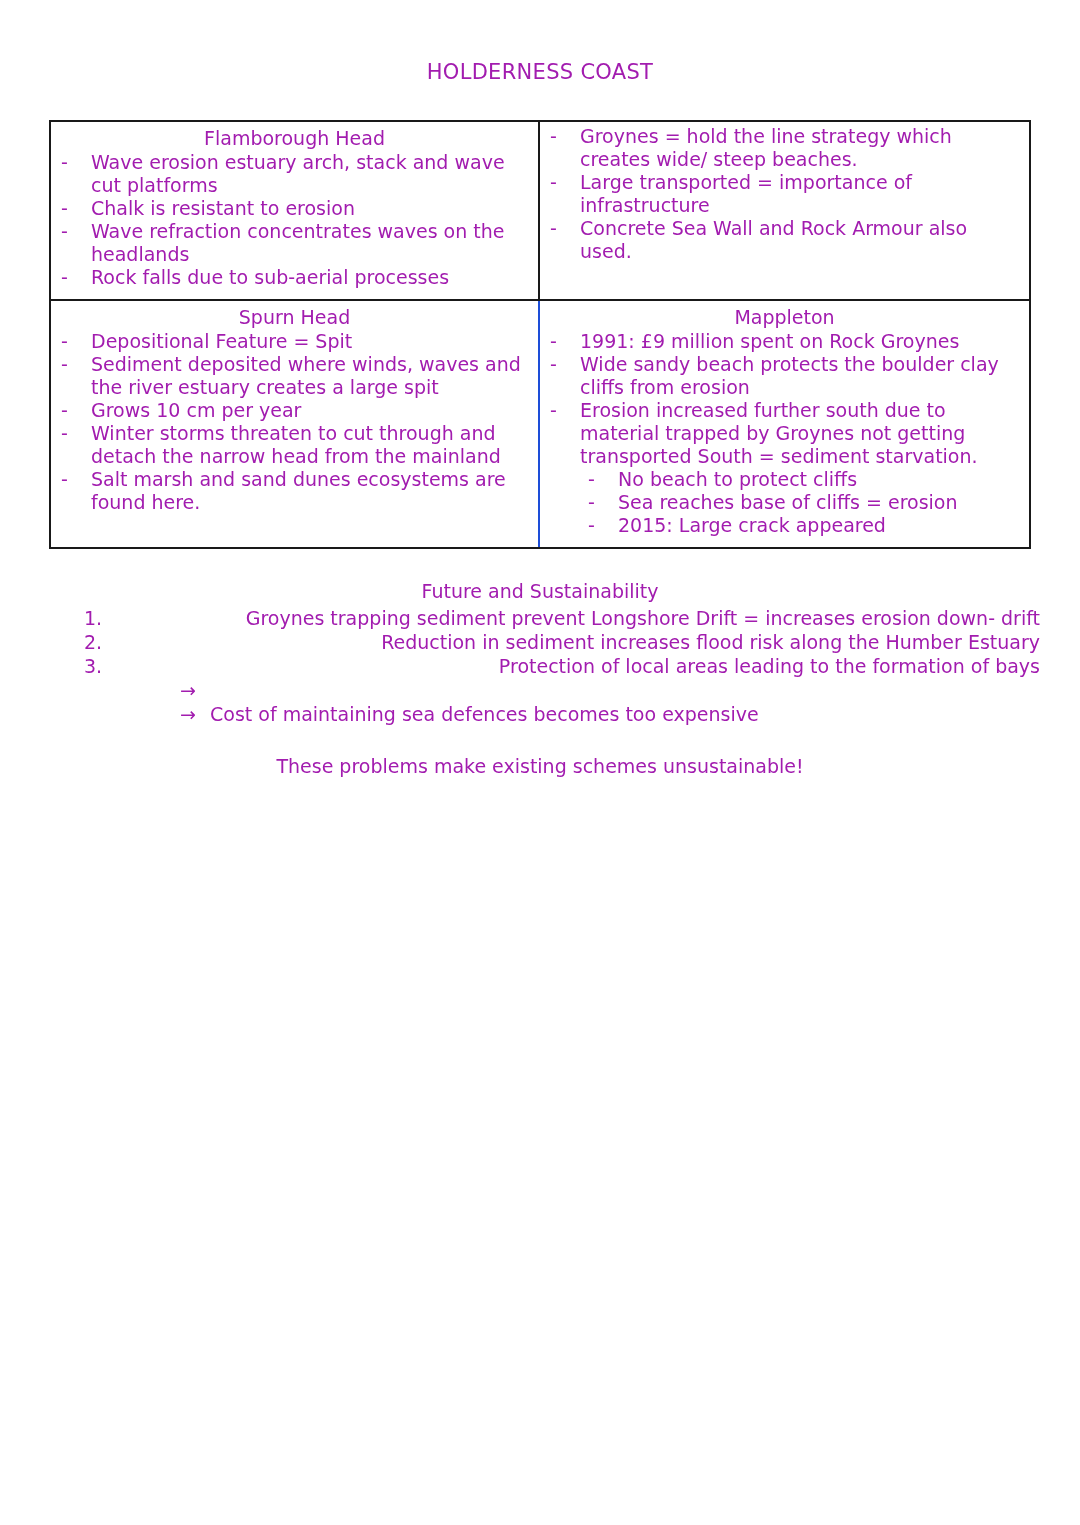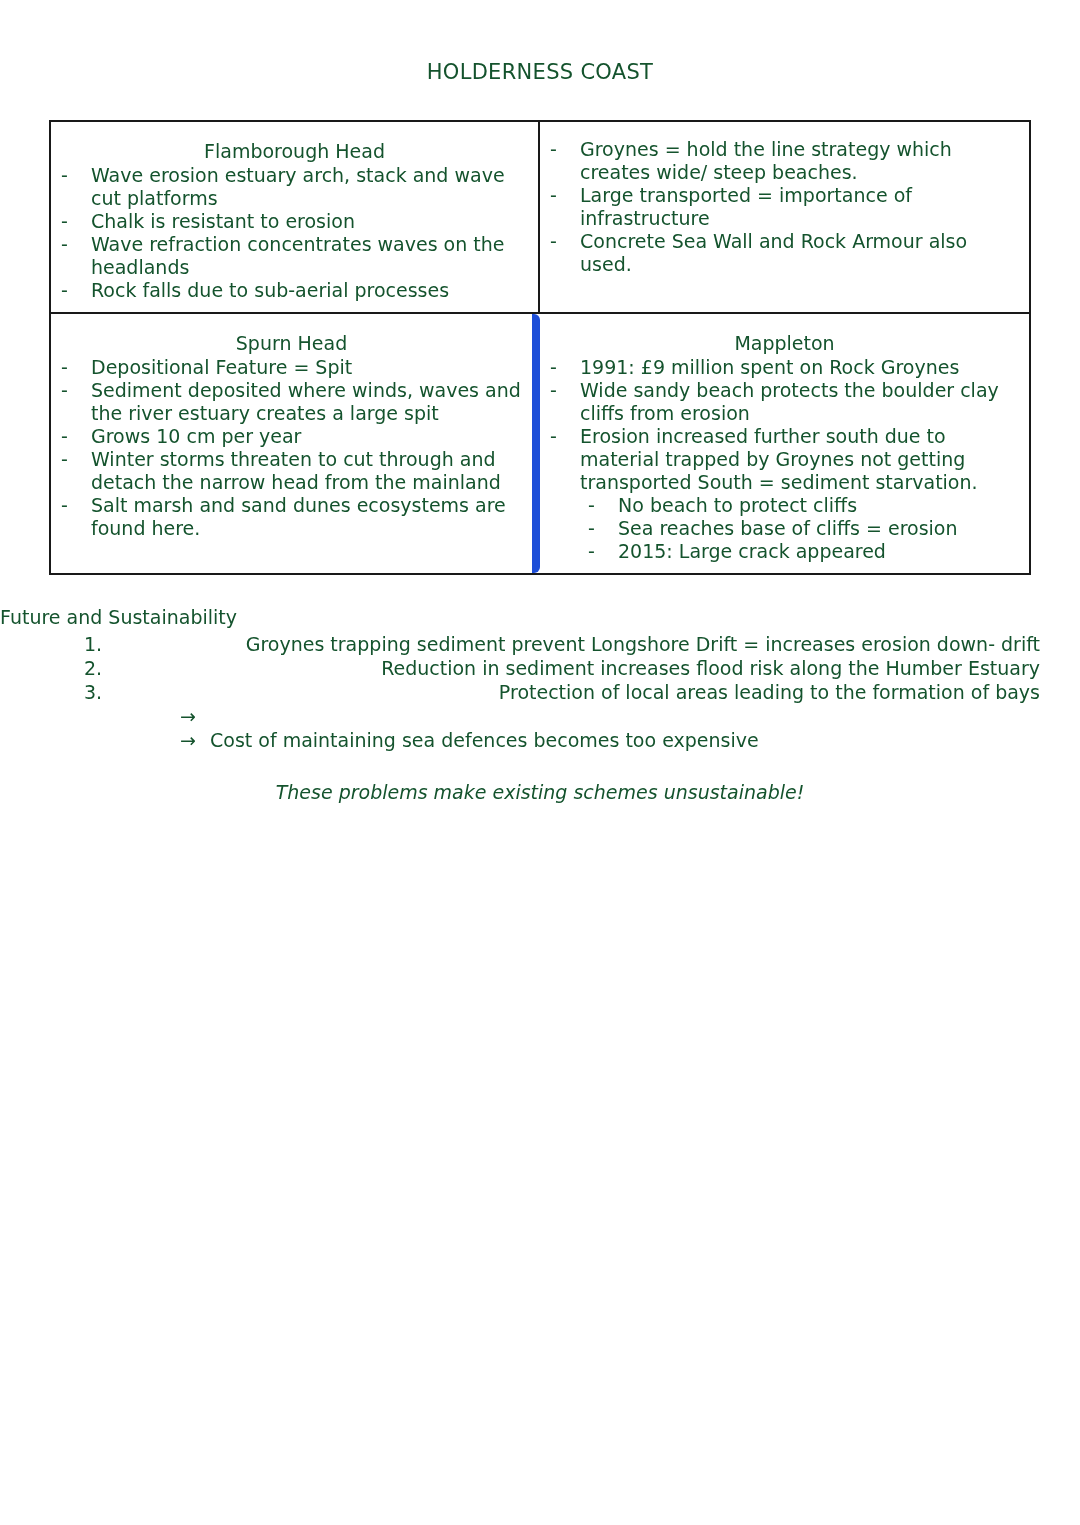--- a/index.html
+++ b/index.html
@@ -3,66 +3,66 @@
 <meta charset="utf-8">
 <style>
   html, body { margin: 0; padding: 0; background: #e8e8e8; }
   .page {
     width: 1080px;
     height: 1525px;
     margin: 0 auto;
     background: #ffffff;
     position: relative;
     font-family: "DejaVu Sans", "Liberation Sans", sans-serif;
-    color: #14532d;
+    color: #a21caf;
     overflow: hidden;
     box-sizing: border-box;
   }
   .doc-header {
     padding-top: 58px;
     text-align: center;
     font-size: 21px;
     line-height: 28px;
     letter-spacing: 0.3px;
   }
   .case-table {
     width: 982px;
     margin: 34px 0 0 49px;
     display: grid;
     grid-template-columns: 1fr 1fr;
     border: 2px solid #191919;
     box-sizing: border-box;
   }
   .cell {
-    padding: 16px 8px 10px 8px;
+    padding: 3px 8px 10px 8px;
     font-size: 19px;
     line-height: 23px;
     box-sizing: border-box;
   }
   .cell.c0 { border-right: 2px solid #191919; border-bottom: 2px solid #191919; min-height: 166px; }
   .cell.c1 { border-bottom: 2px solid #191919; min-height: 166px; }
-  .cell.c2 { border-right: 8px solid #1d4ed8; min-height: 240px; border-radius: 6px; }
+  .cell.c2 { border-right: 2px solid #1d4ed8; min-height: 240px; }
   .cell-heading {
     text-align: center;
     margin: 2px 0 1px 0;
   }
   .bullet { display: flex; }
   .bullet .dash { width: 30px; flex: none; padding-left: 2px; }
   .bullet .txt { flex: 1; padding-right: 2px; }
   .bullet.sub { margin-left: 38px; }
   .bullet.sub .txt { padding-right: 40px; }
 
   .future { margin-top: 30px; font-size: 19px; line-height: 24px; }
-  .future-heading { text-align: left; margin-bottom: 3px; }
+  .future-heading { text-align: center; margin-bottom: 3px; }
   .num-item { display: flex; margin-left: 84px; margin-right: 40px; }
   .num-item .num { width: 34px; flex: none; }
   .num-item .txt { flex: 1; text-align: right; }
   .arrow-line { display: flex; margin-left: 180px; }
   .arrow-line .arrow-glyph { width: 30px; flex: none; }
-  .closing { text-align: center; margin-top: 28px; font-size: 19px; font-style: italic; }
+  .closing { text-align: center; margin-top: 28px; font-size: 19px; }
 </style>
 </head>
 <body>
 
 <div class="page">
 
   <div class="doc-header">
     <div>HOLDERNESS COAST</div>
   </div>
 

